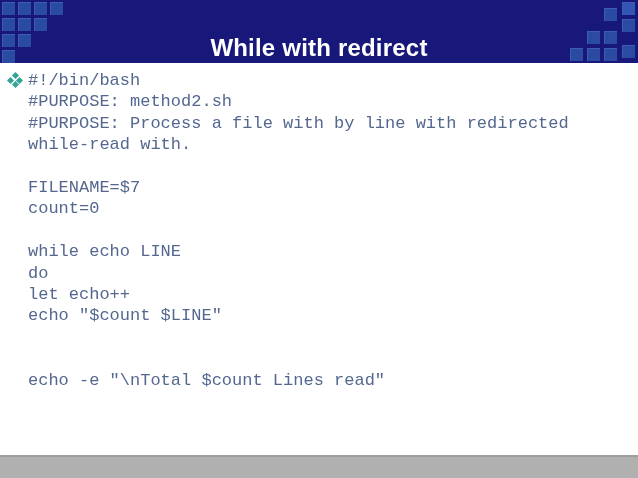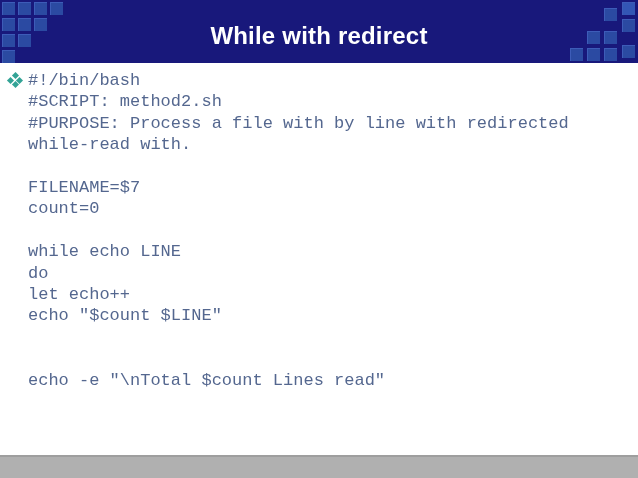--- a/index.html
+++ b/index.html
@@ -14,21 +14,21 @@
 
   
   .title-bar {
     position: absolute;
     top: 0; left: 0;
     width: 638px;
     height: 63px;
     background: #18187B;
   }
   .title-bar h1 {
-    margin: 0;
+    margin: 12px;
     height: 63px;
     display: flex;
     align-items: center;
     justify-content: center;
     padding-top: 8px;
     box-sizing: border-box;
     color: #ffffff;
     font-size: 24px;
     font-weight: bold;
     letter-spacing: 0.2px;
@@ -126,21 +126,21 @@
 
   <main>
     <span class="bullet">
       <i class="t"></i>
         <i class="l"></i>
         <i class="r"></i>
         <i class="b"></i>
     </span>
     <div class="code-block">
       <div class="code-line">#!/bin/bash</div>
-      <div class="code-line">#SCRIPT: method2.sh</div>
+      <div class="code-line">#PURPOSE: method2.sh</div>
       <div class="code-line">#PURPOSE: Process a file with by line with redirected</div>
       <div class="code-line">while-read with.</div>
       <div class="code-line"></div>
       <div class="code-line">FILENAME=$7</div>
       <div class="code-line">count=0</div>
       <div class="code-line"></div>
       <div class="code-line">while echo LINE</div>
       <div class="code-line">do</div>
       <div class="code-line">let echo++</div>
       <div class="code-line">echo "$count $LINE"</div>

